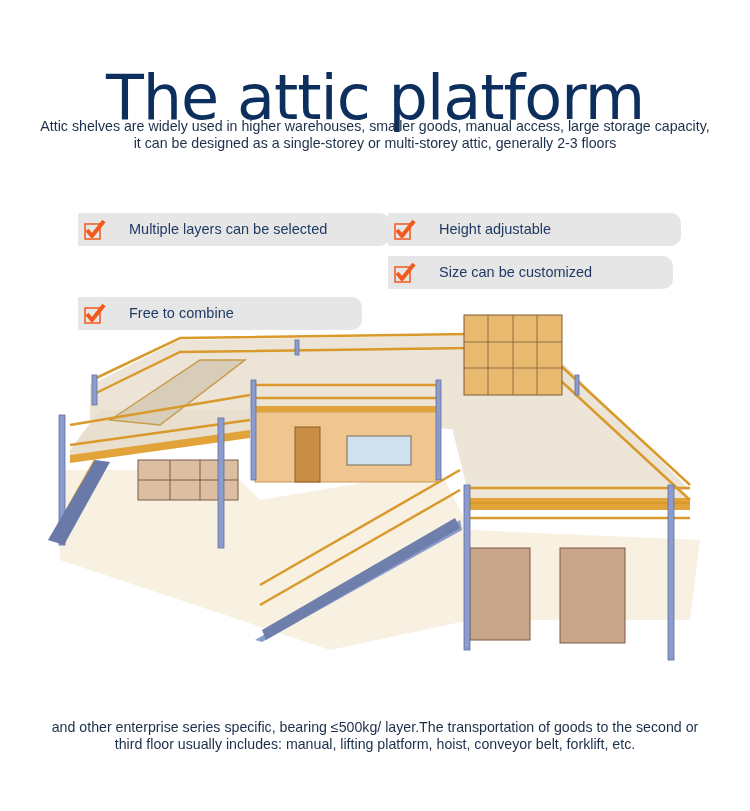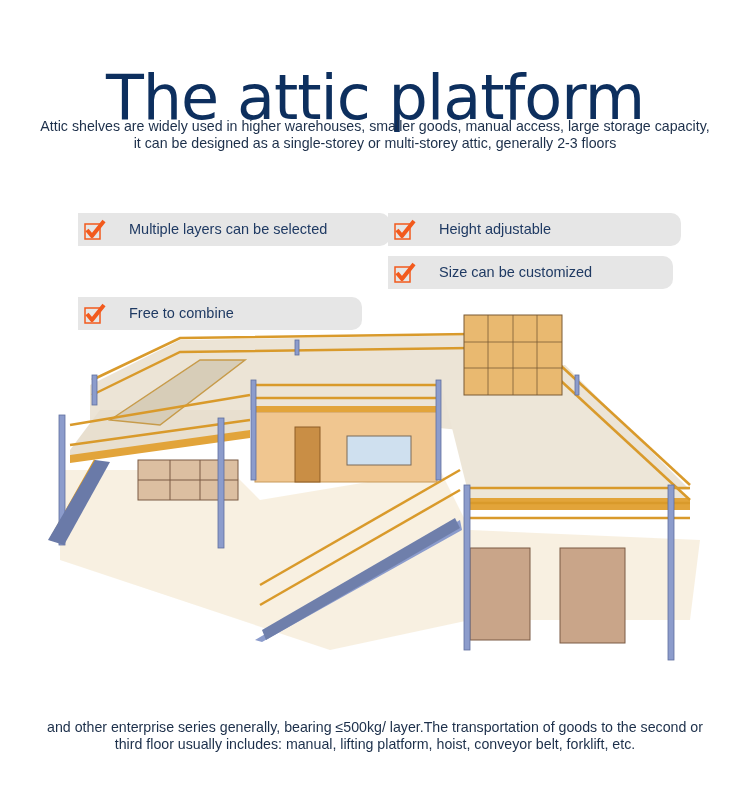--- a/index.html
+++ b/index.html
@@ -118,15 +118,15 @@
   <g stroke="#7a5b35" stroke-width="0.8">
     <line x1="488" y1="315" x2="488" y2="395"></line>
     <line x1="513" y1="315" x2="513" y2="395"></line>
     <line x1="537" y1="315" x2="537" y2="395"></line>
     <line x1="464" y1="342" x2="562" y2="342"></line>
     <line x1="464" y1="368" x2="562" y2="368"></line>
   </g>
 </svg>
 
 <div class="outro">
-  <span>and other enterprise series generally, bearing ≤500kg/ layer.The transportation of goods to the second or</span>
+  <span>and other enterprise series specific, bearing ≤500kg/ layer.The transportation of goods to the second or</span>
   <span>third floor  usually includes: manual, lifting platform, hoist, conveyor belt, forklift, etc.</span>
 </div>
 
 </body></html>

